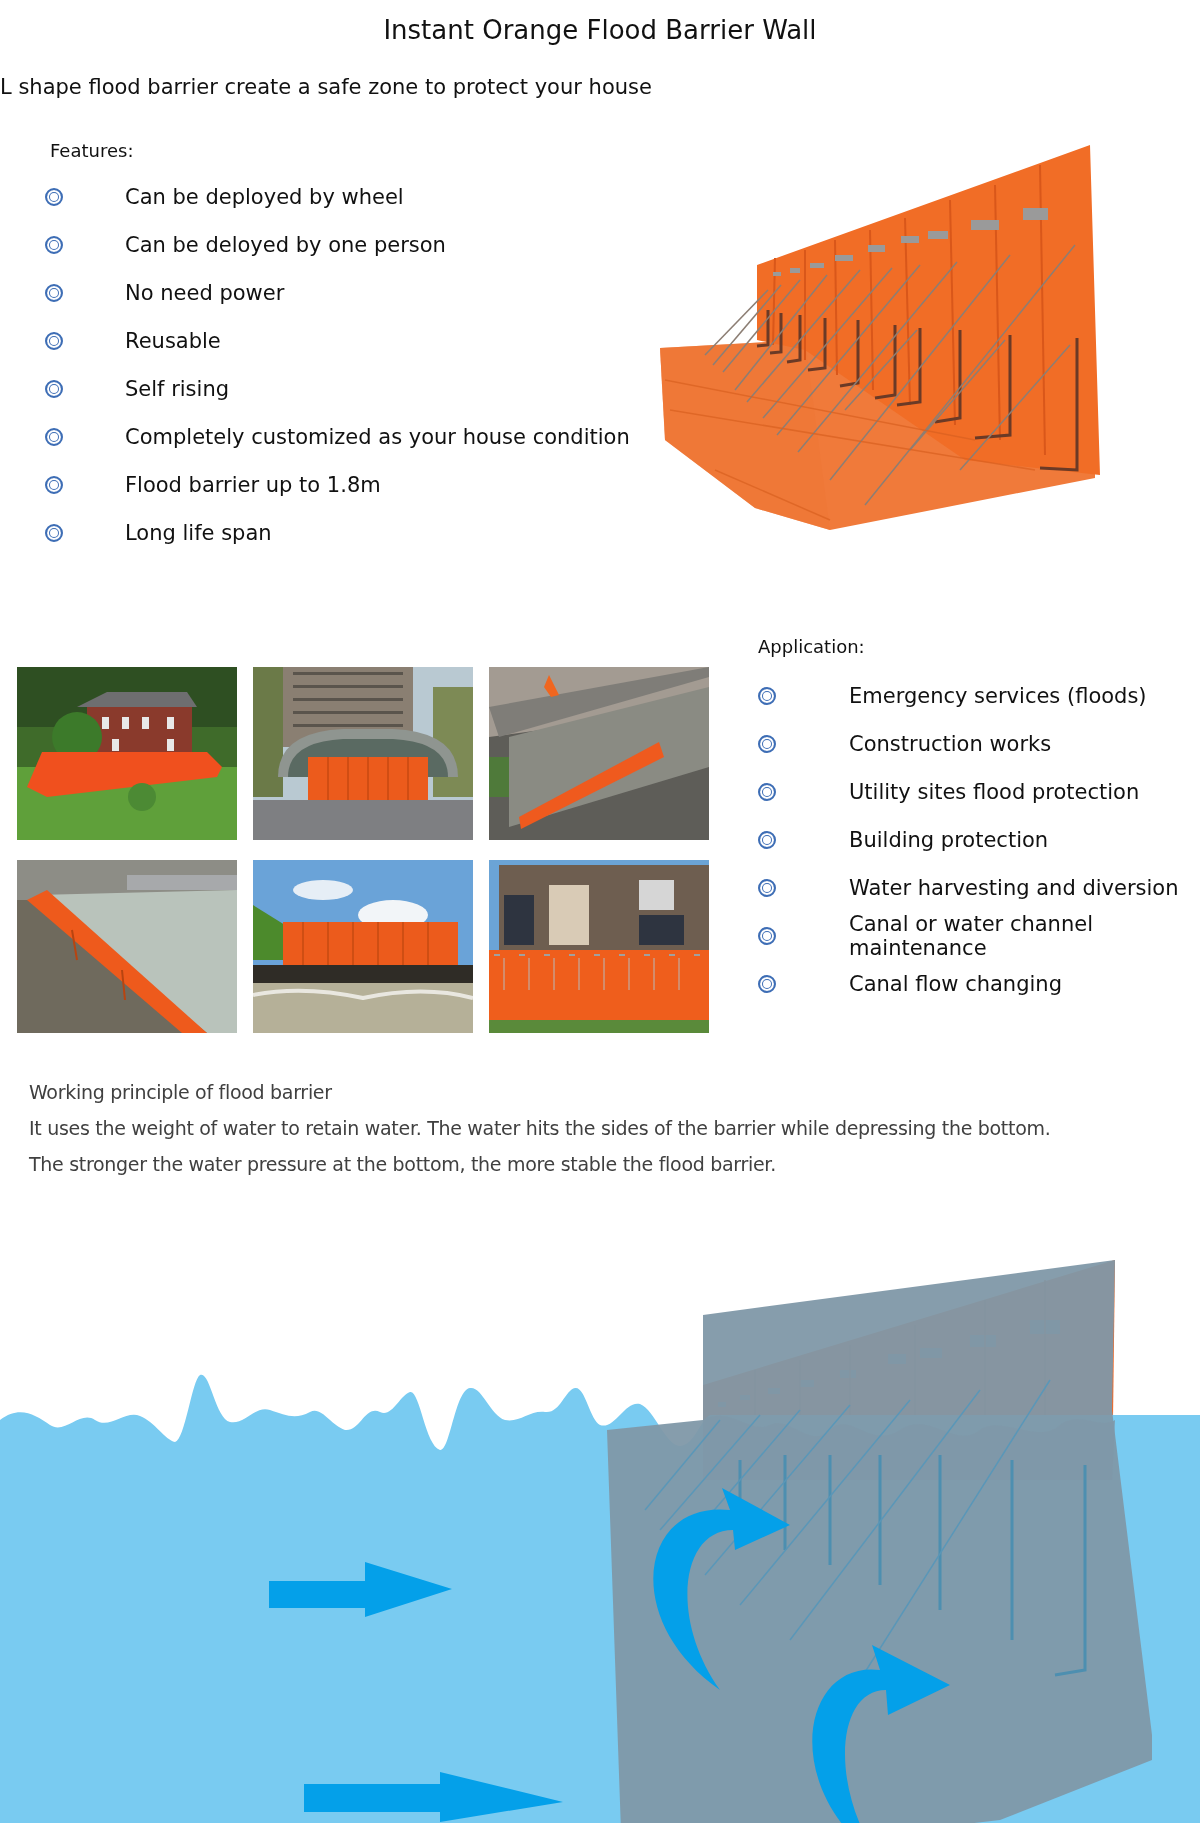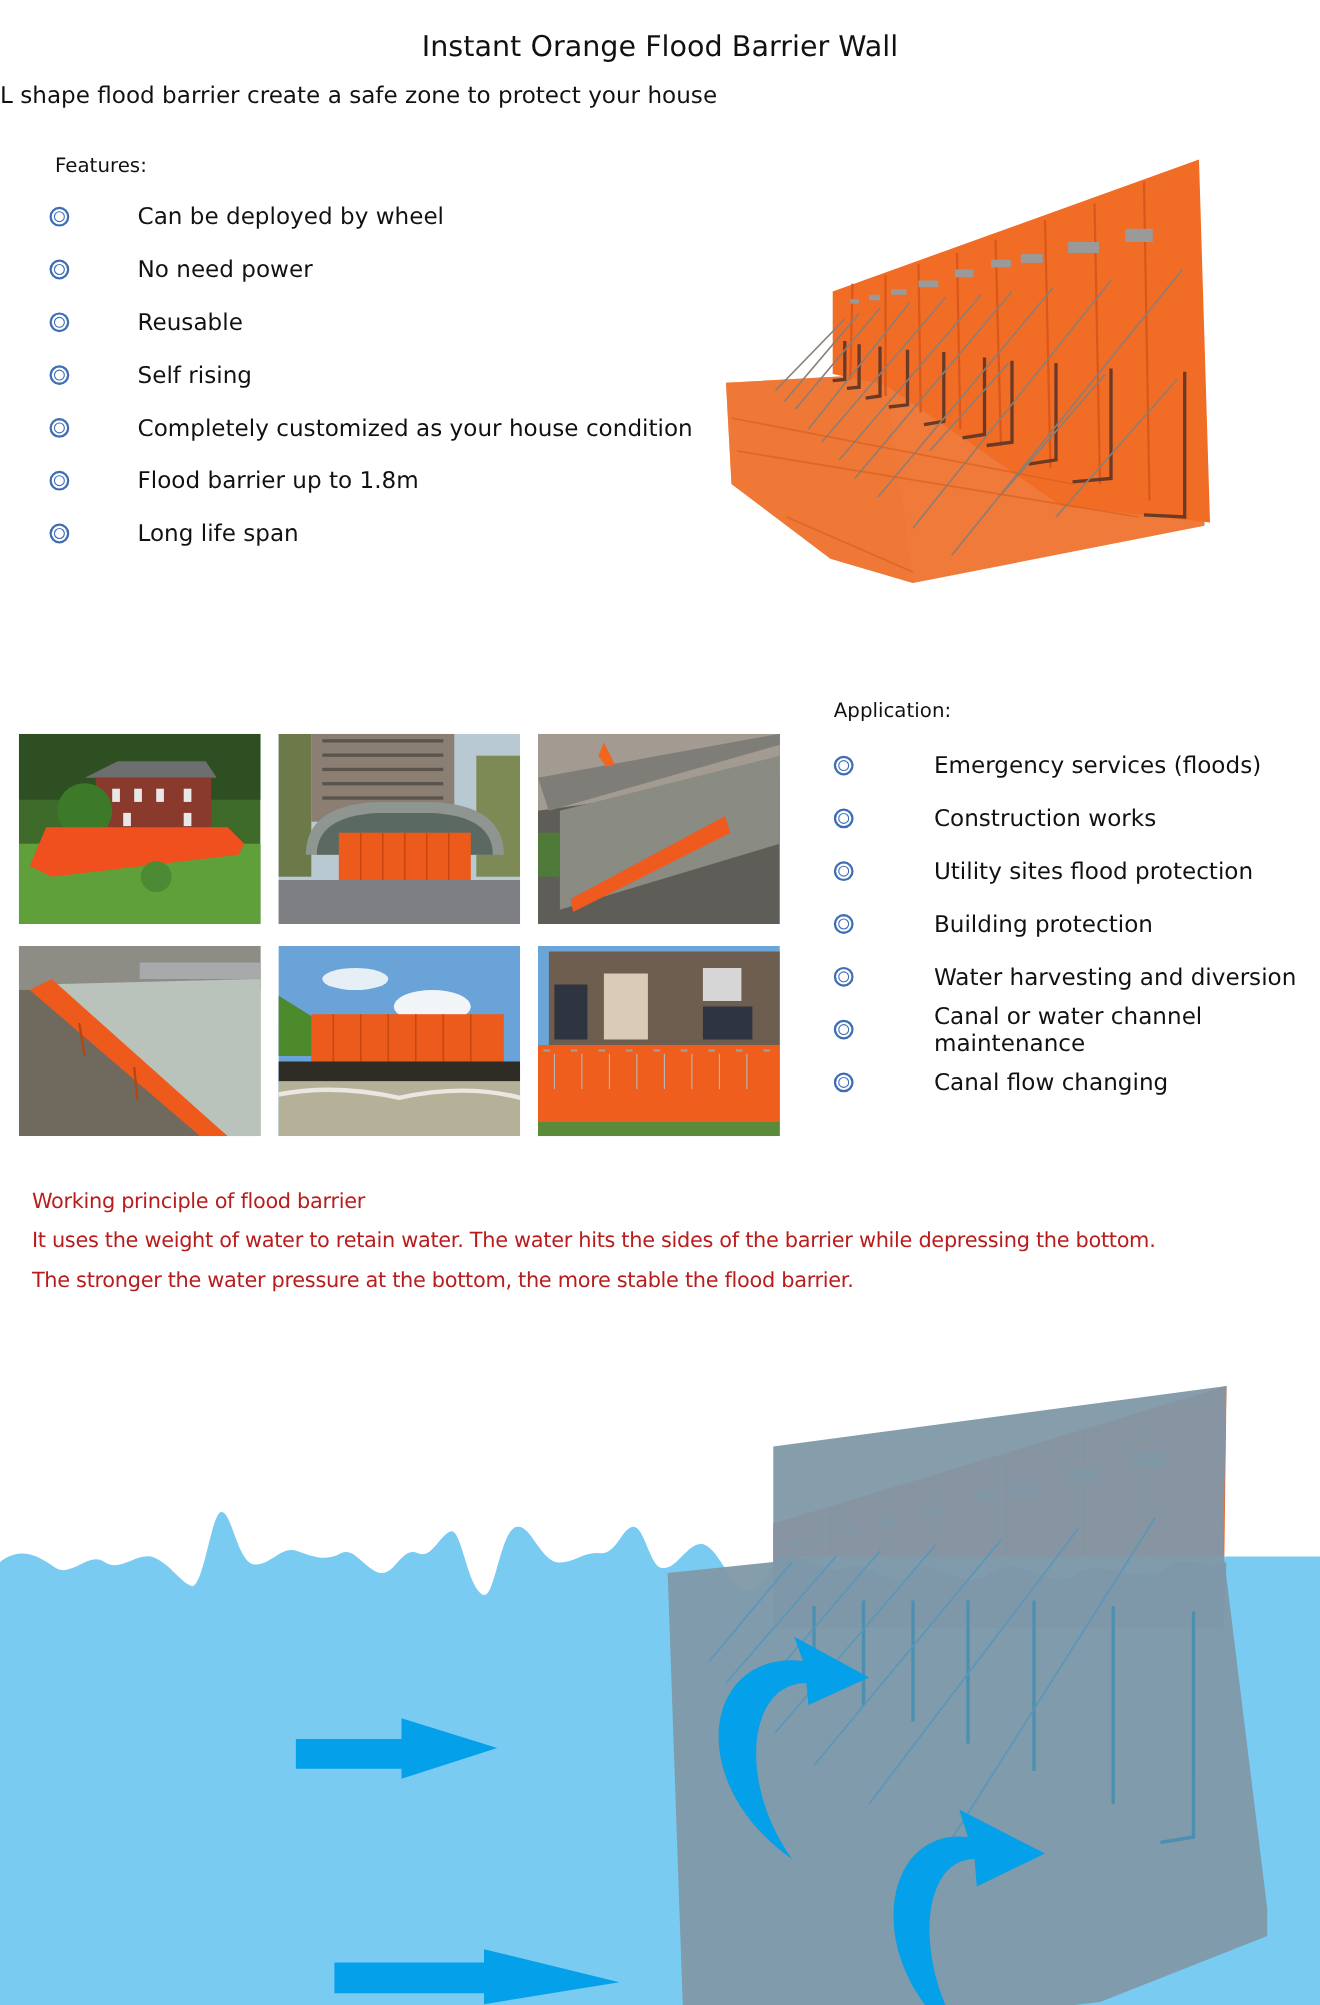--- a/index.html
+++ b/index.html
@@ -1,42 +1,46 @@
 <!DOCTYPE html>
 <html><head>
 <meta charset="utf-8">
 <style>
   html, body { margin: 0; padding: 0; background: #ffffff; }
   body { width: 1200px; height: 1823px; position: relative; overflow: hidden;
          font-family: "DejaVu Sans", sans-serif; color: #111; }
   .abs { position: absolute; }
-  .title { left: 0; width: 1200px; top: 28px; text-align: center; font-size: 26px; color: #111; }
+  .title { left: 0; width: 1200px; top: 15px; text-align: center; font-size: 26px; color: #111; }
   .subtitle { left: 0; width: 1200px; top: 75px; text-align: left; font-size: 21px; color: #111; }
   .section-label { font-size: 18px; color: #111; }
   .list { list-style: none; margin: 0; padding: 0; }
   .list li { display: flex; align-items: center; height: 48px; font-size: 21px; color: #111; gap: 48px; }
   .bullet { width: 14px; height: 14px; border-radius: 50%; border: 2px solid #3d6db5;
             box-shadow: inset 0 0 0 2px #fff, inset 0 0 0 3px #3d6db5; flex: none; }
   .features .bullet { margin-right: 14px; }
   .apps .bullet { margin-right: 25px; }
-  .principle { left: 29px; top: 1074px; font-size: 19px; line-height: 36px; color: #b91c1c; letter-spacing: -0.3px; }
+  .principle { left: 29px; top: 1074px; font-size: 19px; line-height: 36px; color: #404040; letter-spacing: -0.3px; }
   .photo { width: 220px; height: 173px; overflow: hidden; }
   .photo svg { display: block; }
 </style>
 </head>
 <body>
 
 <div class="abs title">Instant Orange Flood Barrier Wall</div>
 <div class="abs subtitle">L shape flood barrier create a safe zone to protect your house</div>
 
 <div class="abs section-label" style="left:50px; top:140px;">Features:</div>
 <ul class="abs list features" style="left:45px; top:173px;">
   <li>
       <span class="bullet"></span>
       <span>Can be deployed by wheel</span>
+    </li>
+  <li>
+      <span class="bullet"></span>
+      <span>Can be deloyed by one person</span>
     </li>
   <li>
       <span class="bullet"></span>
       <span>No need power</span>
     </li>
   <li>
       <span class="bullet"></span>
       <span>Reusable</span>
     </li>
   <li>

